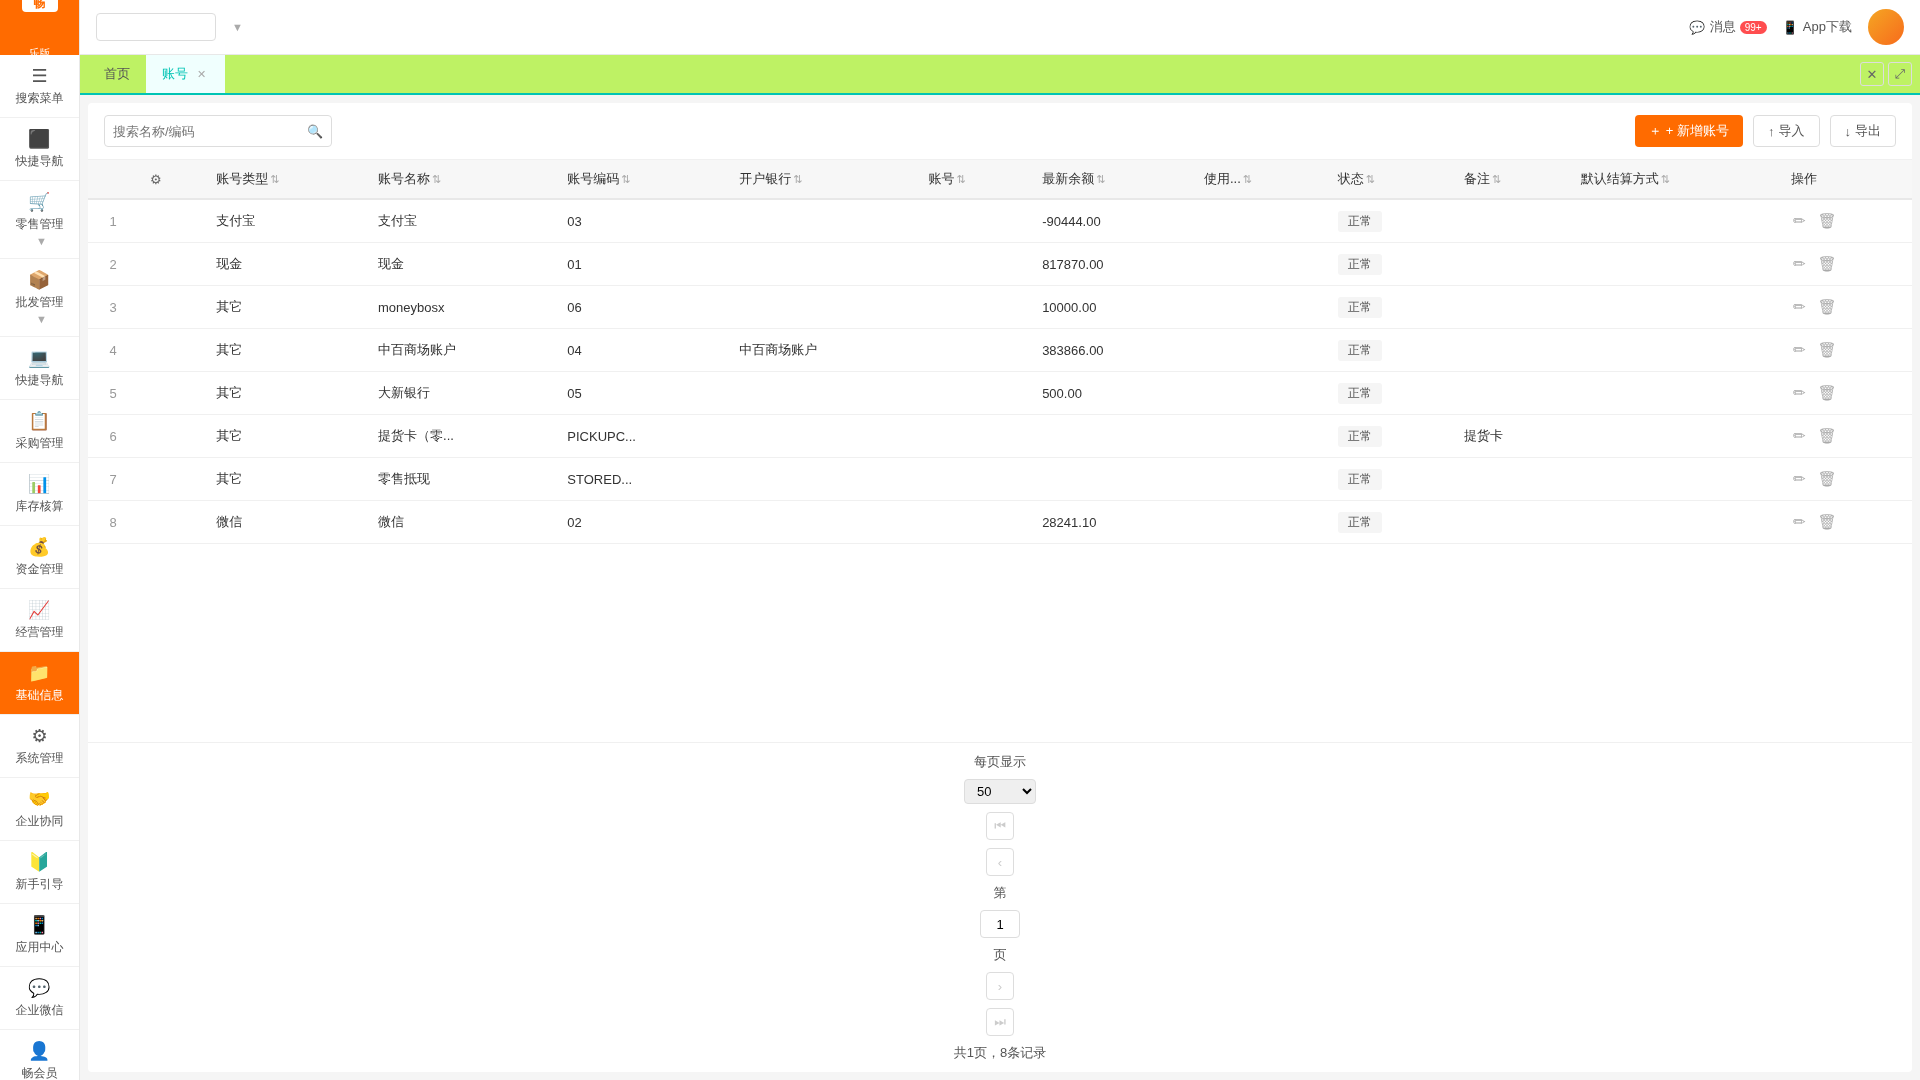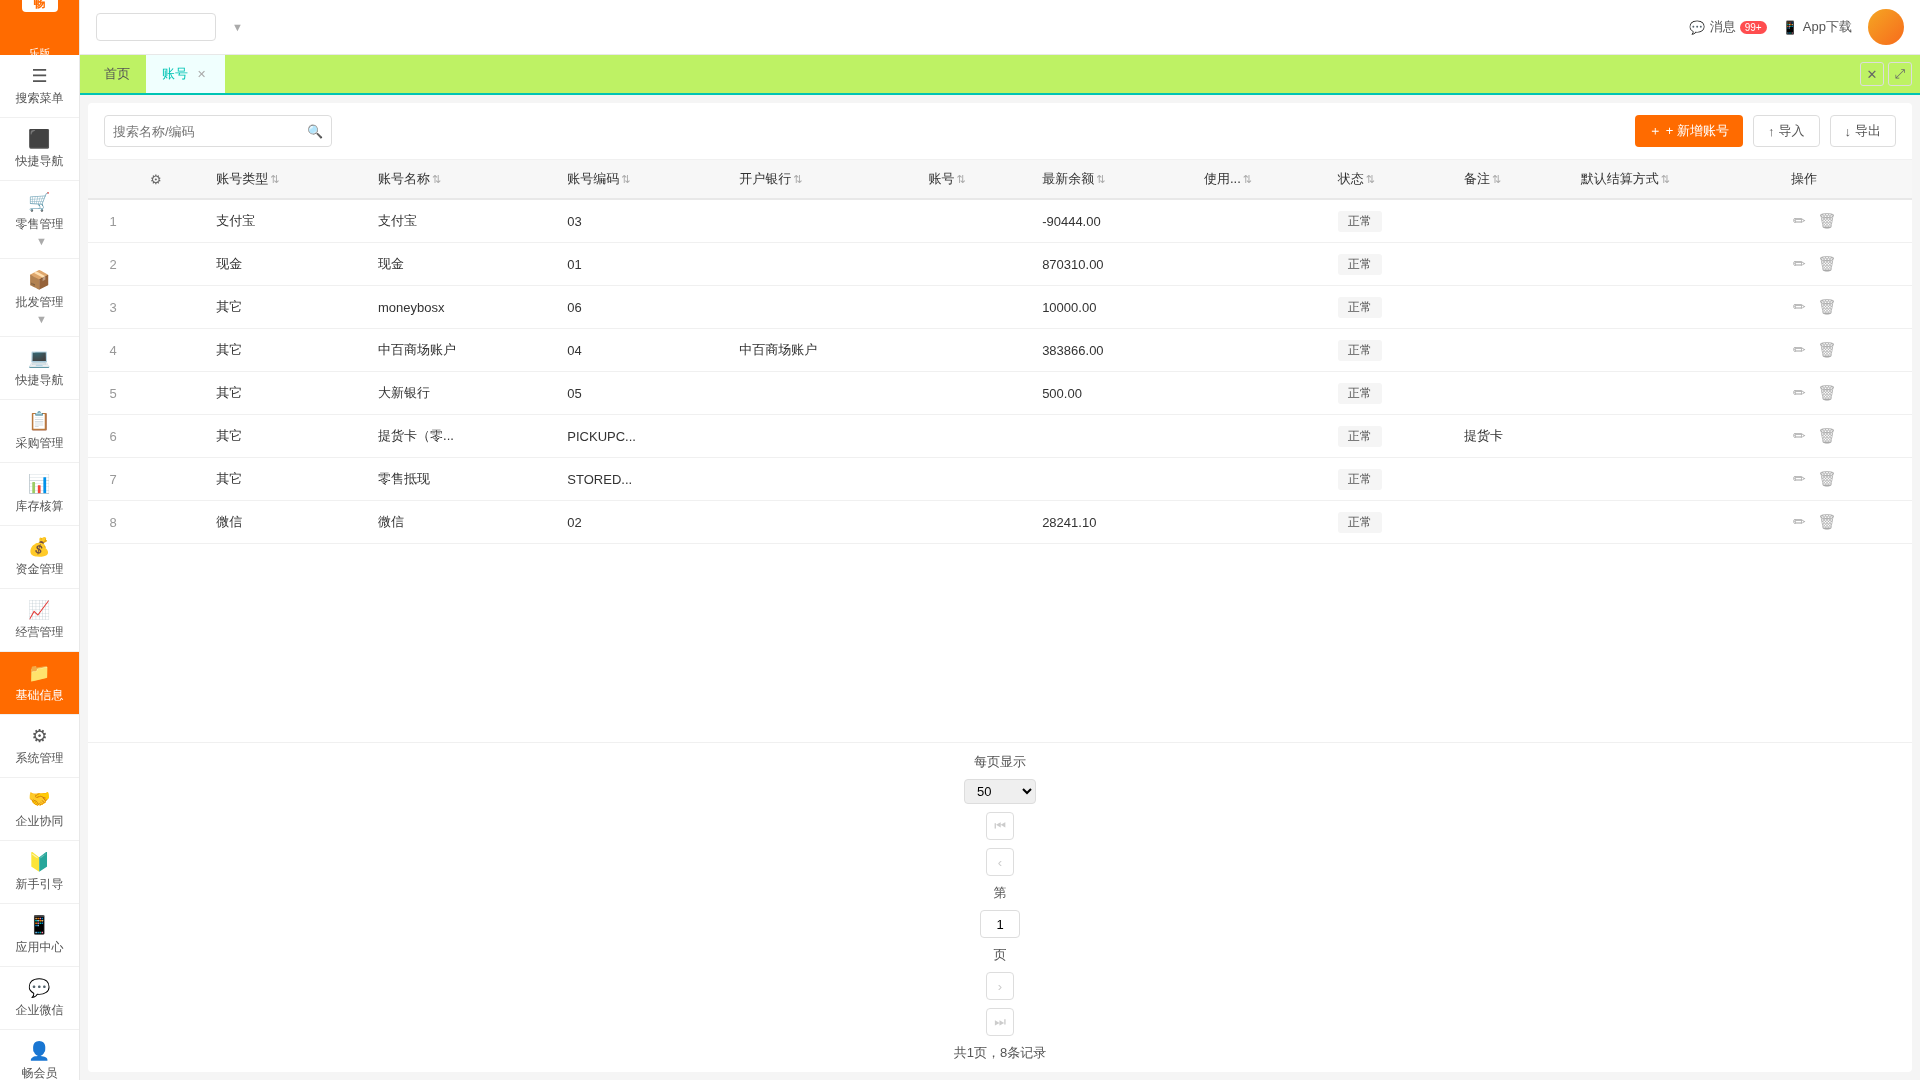--- a/index.html
+++ b/index.html
@@ -486,21 +486,21 @@
     </td>
   </tr>
               <tr>
     <td>2</td>
     <td></td>
     <td>现金</td>
     <td>现金</td>
     <td>01</td>
     <td></td>
     <td></td>
-    <td>870310.00</td>
+    <td>817870.00</td>
     <td></td>
     <td><span class="status-badge status-normal">正常</span></td>
     <td></td>
     <td></td>
     <td>
       <div class="action-btns">
         <span class="action-btn" title="编辑">✏</span>
         <span class="action-btn" title="删除">🗑</span>
       </div>
     </td>

